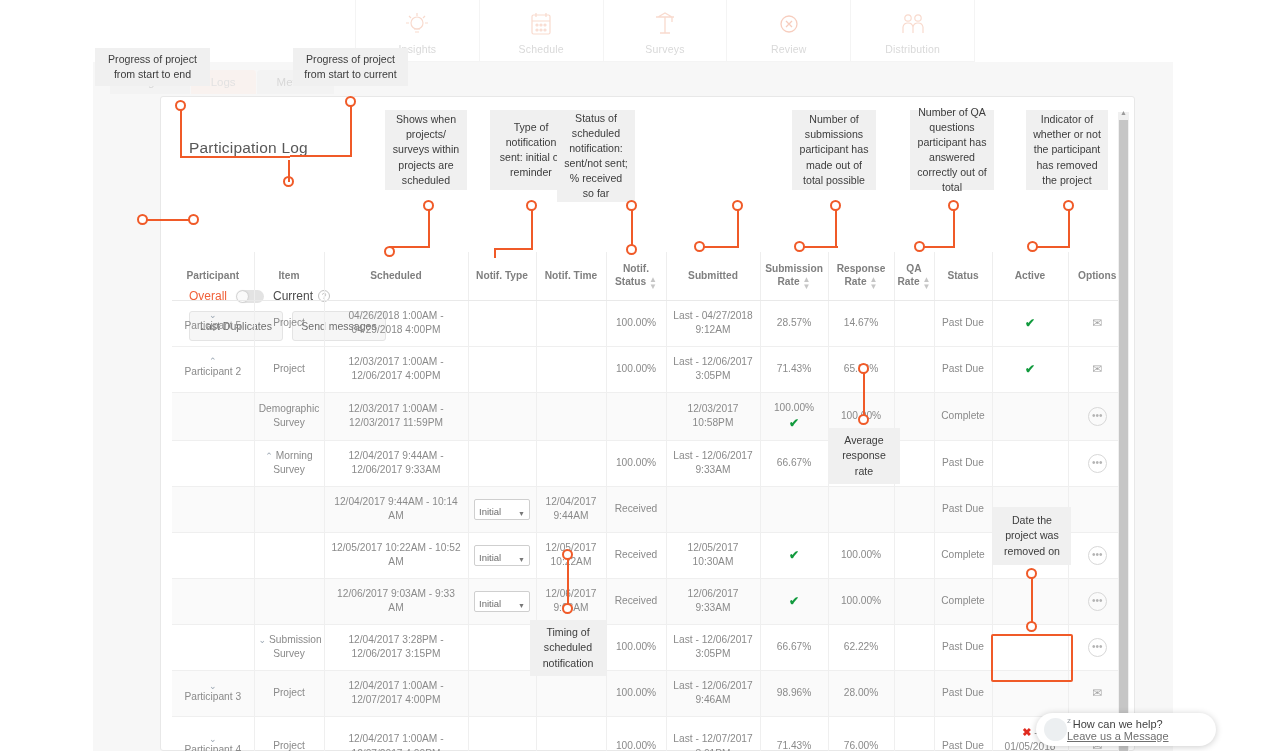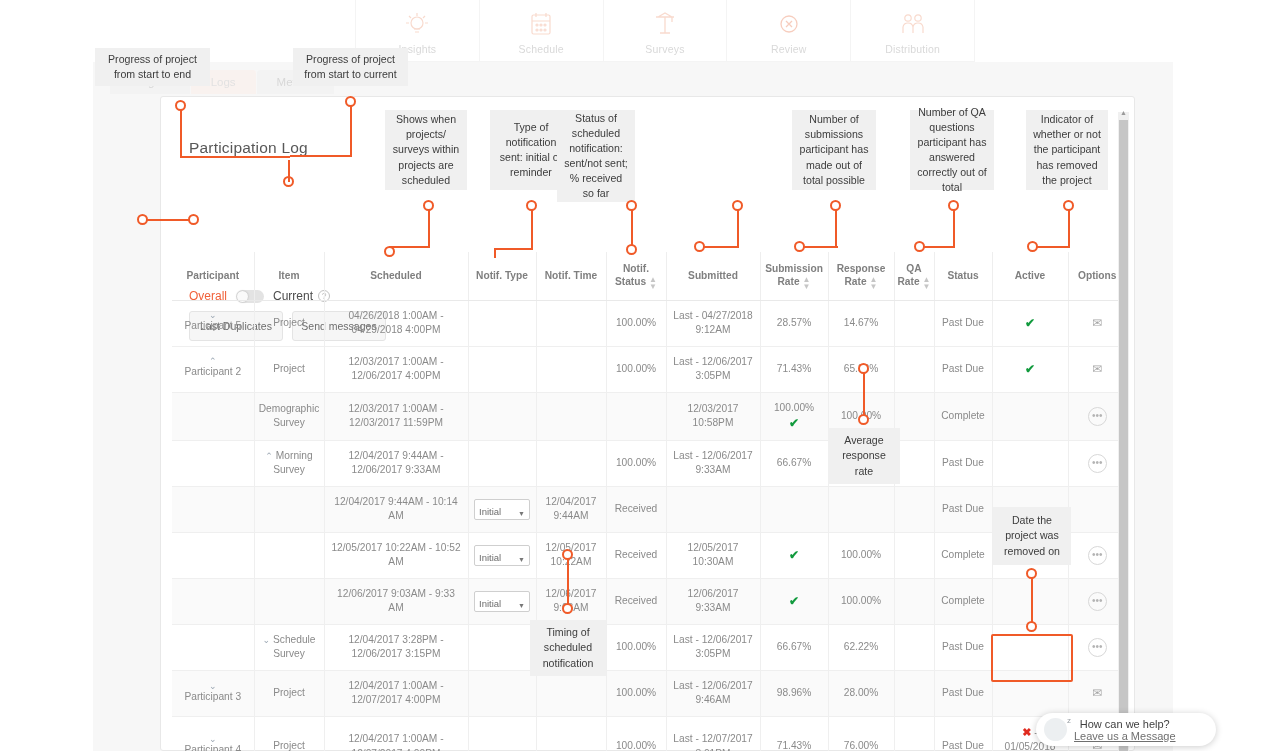--- a/index.html
+++ b/index.html
@@ -143,21 +143,21 @@
   .chat {
     position: absolute; left: 1036px; top: 713px; width: 180px; height: 33px;
     background: #ffffff; border-radius: 17px; box-shadow: 0 1px 7px rgba(0,0,0,.20);
     display:flex; align-items:center; padding-left: 8px;
   }
   .chat-av {
     width: 23px; height: 23px; border-radius: 50%; background: #eceff1;
     position: relative; flex: none;
   }
   .chat-av .zz { position:absolute; right:-4px; top:-2px; font-size:8px; color:#9aa0a6; }
-  .chat-txt { margin-left: 7px; text-align:center; }
+  .chat-txt { margin-left: 0; text-align:center; }
   .chat-t1 { font-size: 11px; color: #3f3f3f; }
   .chat-t2 { font-size: 11px; color: #6f6f6f; text-decoration: underline; }
 </style>
 </head>
 <body>
 
 <div id="root">
 
   <div class="page-bg"></div>
 
@@ -382,21 +382,21 @@
               <td>12/06/2017 9:33AM</td>
               <td><span class="check">✔</span></td>
               <td>100.00%</td>
               <td></td>
               <td><span>Complete</span></td>
               <td></td>
               <td><span class="dots-btn">•••</span></td>
             </tr>
             <tr>
               <td><span></span></td>
-              <td><span class="chev-inline">⌄</span><span>Schedule Survey</span></td>
+              <td><span class="chev-inline">⌄</span><span>Submission Survey</span></td>
               <td>12/04/2017 3:28PM - 12/06/2017 3:15PM</td>
               <td></td>
               <td></td>
               <td>100.00%</td>
               <td>Last - 12/06/2017 3:05PM</td>
               <td>66.67%</td>
               <td>62.22%</td>
               <td></td>
               <td><span>Past Due</span></td>
               <td></td>

